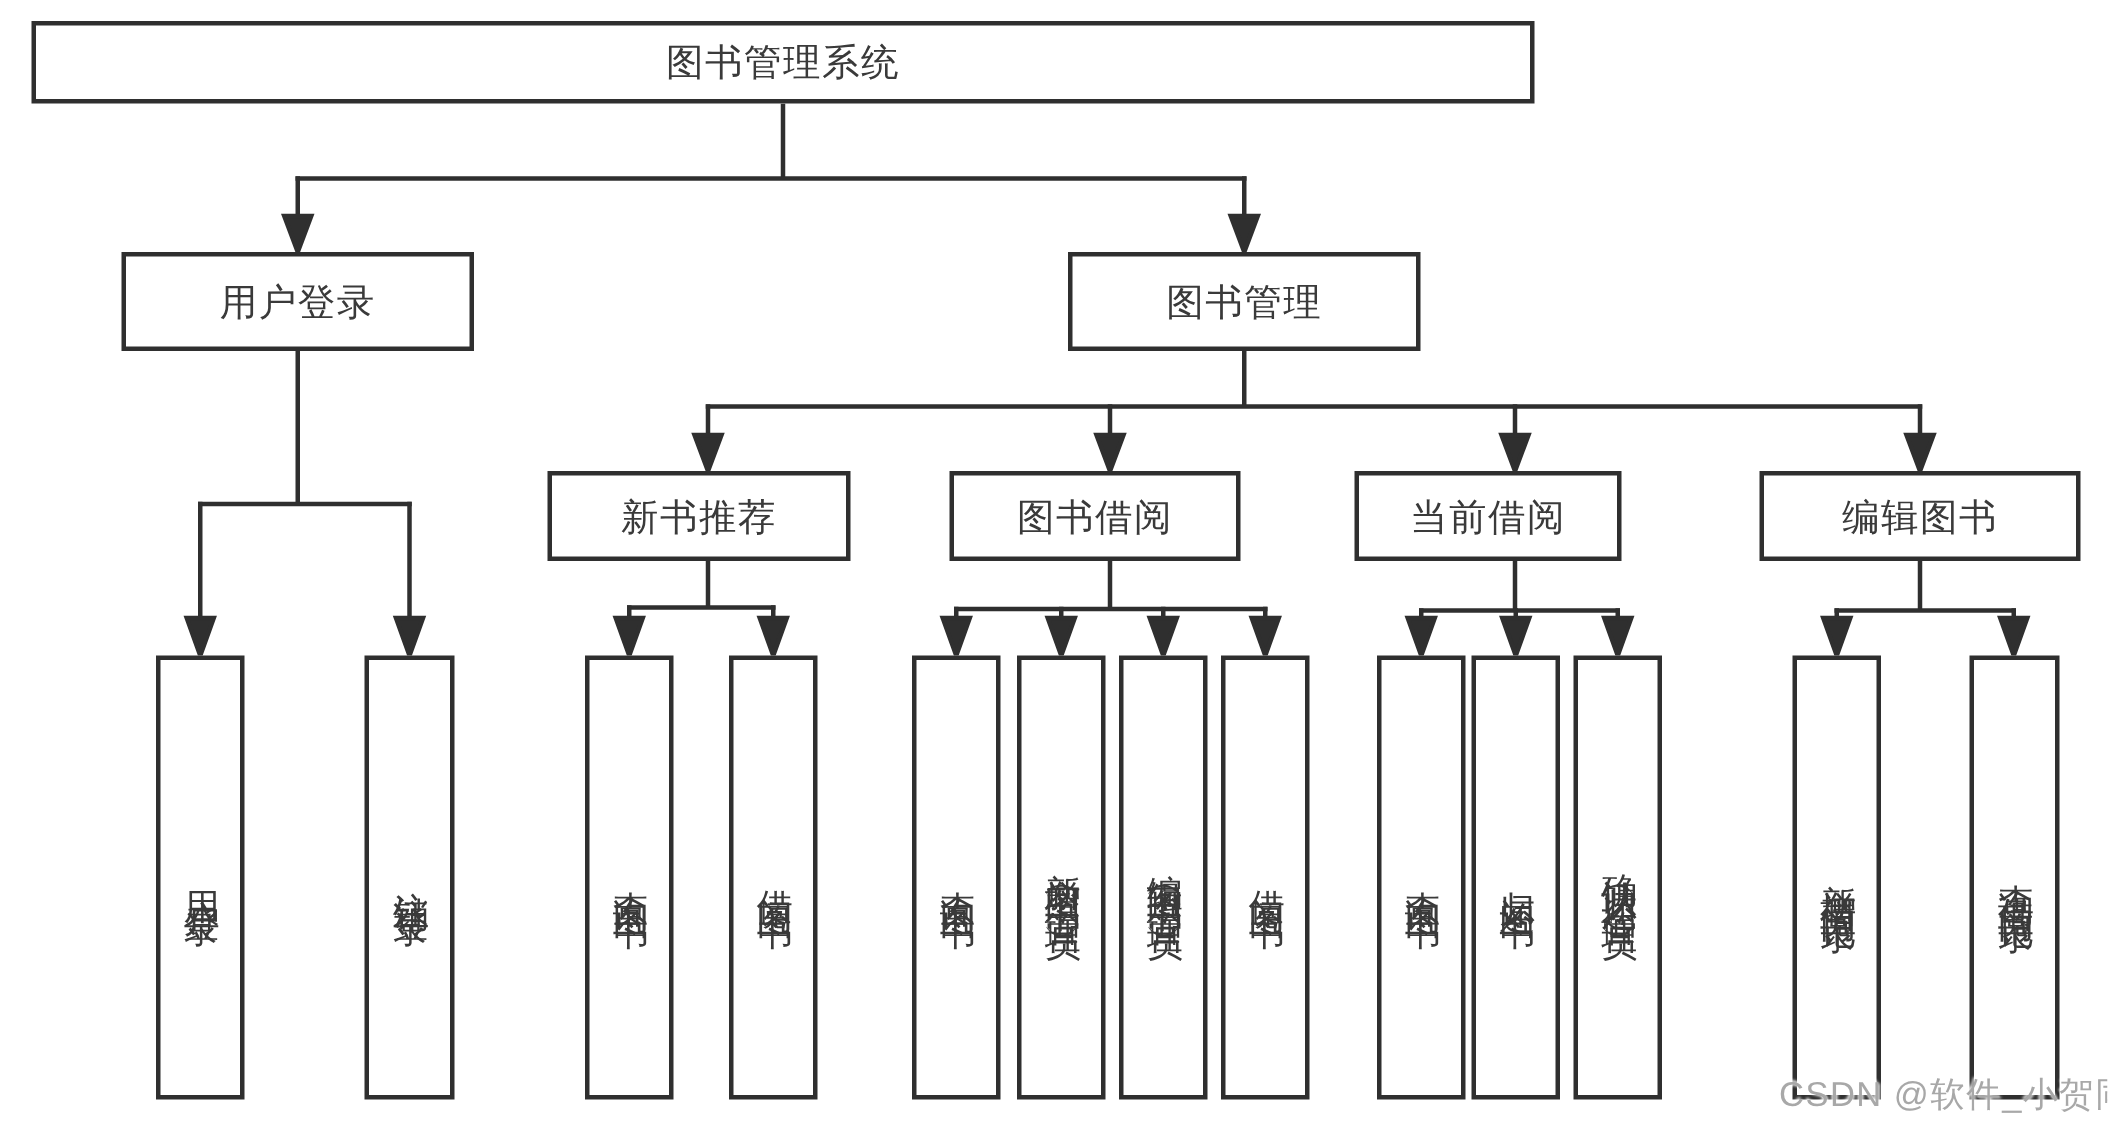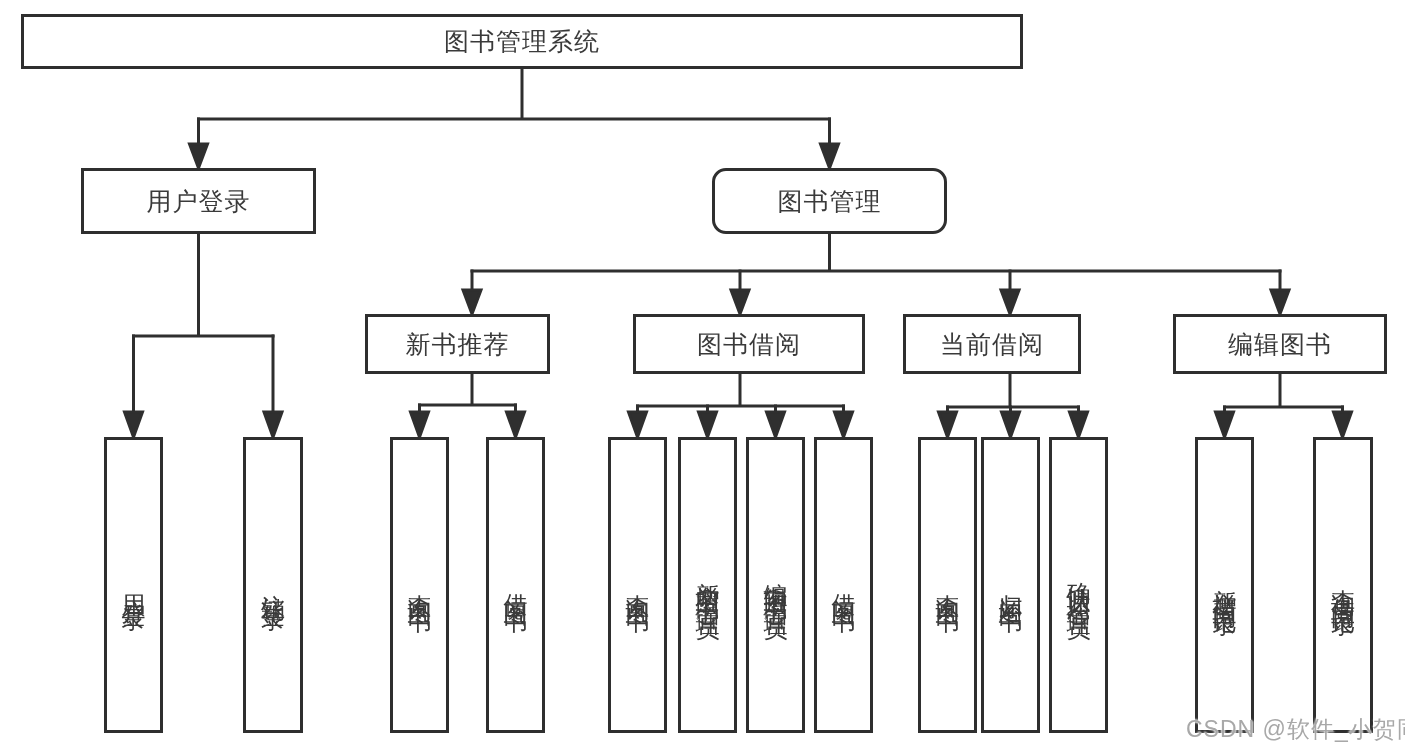--- a/index.html
+++ b/index.html
@@ -128,24 +128,24 @@
         <line x1="1342.5" y1="405.5" x2="1342.5" y2="414"></line>
         <polygon points="1333.5,412 1351.5,412 1342.5,437"></polygon>
       </g>
 
     </g>
   </svg>
 
   <div class="node h-label" style="left:21px; top:14px; width:1002px; height:55px;">图书管理系统</div>
 
   <div class="node h-label" style="left:81px; top:168px; width:235px; height:66px;">用户登录</div>
-  <div class="node h-label" style="left:712px; top:168px; width:235px; height:66px;border-radius:14px;">图书管理</div>
+  <div class="node h-label" style="left:712px; top:168px; width:235px; height:66px;">图书管理</div>
 
-  <div class="node h-label" style="left:365px; top:314px; width:185px; height:60px;">新书推荐</div>
-  <div class="node h-label" style="left:633px; top:314px; width:232px; height:60px;">图书借阅</div>
+  <div class="node h-label" style="left:365px; top:314px; width:202px; height:60px;">新书推荐</div>
+  <div class="node h-label" style="left:633px; top:314px; width:194px; height:60px;">图书借阅</div>
   <div class="node h-label" style="left:903px; top:314px; width:178px; height:60px;">当前借阅</div>
   <div class="node h-label" style="left:1173px; top:314px; width:214px; height:60px;">编辑图书</div>
 
   <div class="node leaf" style="left:104px; top:437px; width:59px; height:296px;">用户登录</div>
   <div class="node leaf" style="left:243px; top:437px; width:60px; height:296px;">注销登录</div>
 
   <div class="node leaf" style="left:390px; top:437px; width:59px; height:296px;">查询图书</div>
   <div class="node leaf" style="left:486px; top:437px; width:59px; height:296px;">借阅图书</div>
 
   <div class="node leaf" style="left:608px; top:437px; width:59px; height:296px;">查询图书</div>

